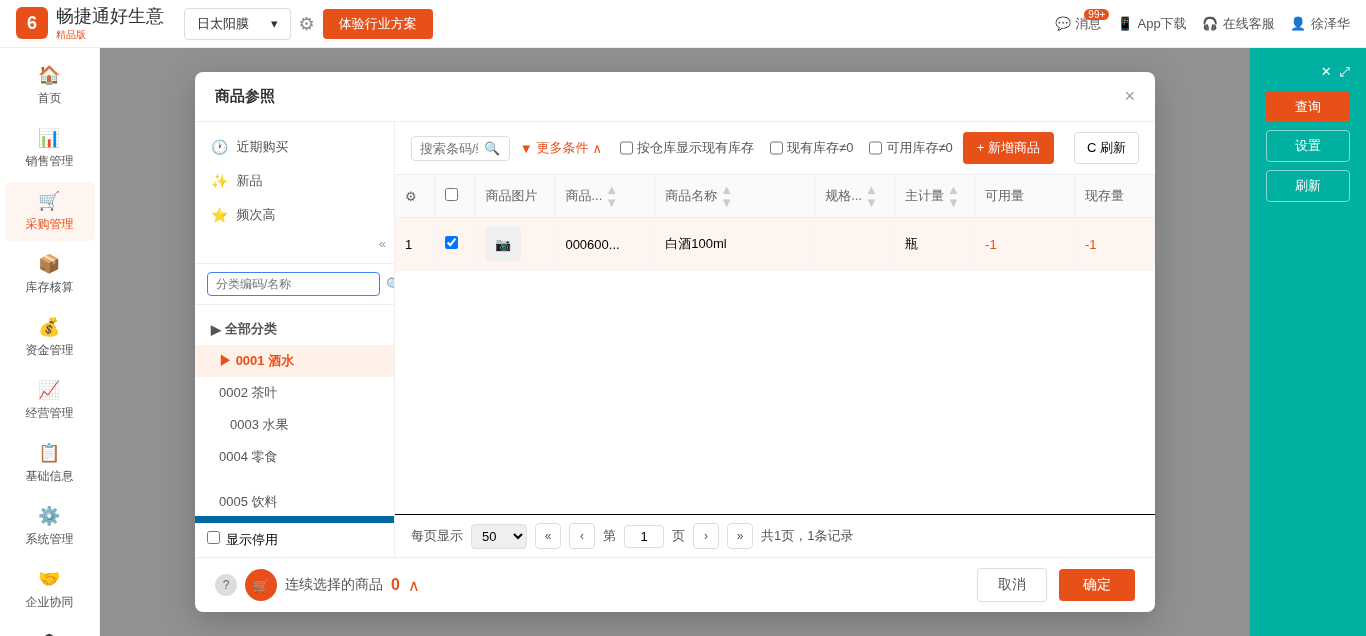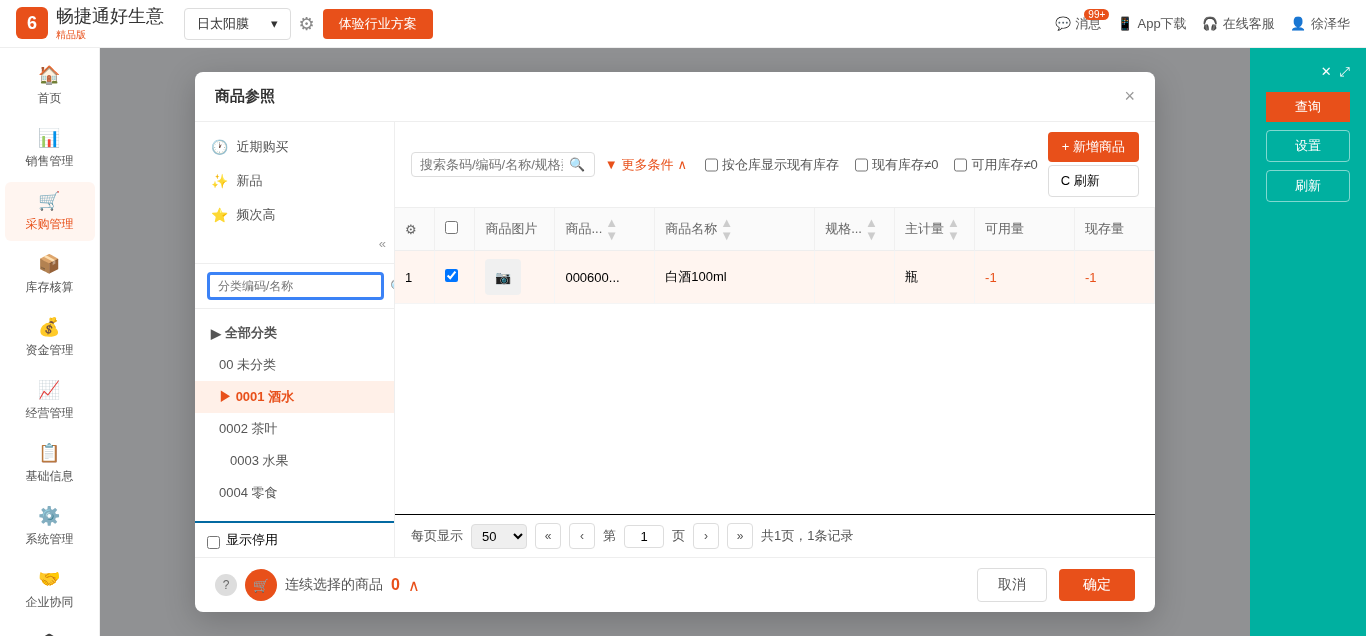--- a/index.html
+++ b/index.html
@@ -142,36 +142,36 @@
     .modal-sidebar-collapse {
       display: flex; justify-content: flex-end;
       padding: 4px 8px; cursor: pointer; color: #999;
     }
     .modal-search-area {
       padding: 8px 12px;
       display: flex; align-items: center; gap: 6px;
       border-bottom: 1px solid #eee;
     }
     .modal-search-input {
-      flex: 1; border: 3px solid #3b82f6; border-radius: 4px;
+      flex: 1; border: 1px solid #3b82f6; border-radius: 4px;
       padding: 4px 8px; outline: none; font-size: 12px;
     }
     .modal-categories {
       flex: 1; overflow-y: auto; padding: 8px 0;
     }
     .category-item {
       padding: 7px 16px;
       cursor: pointer; color: #555; font-size: 13px;
     }
     .category-item.active { background: #fff0e8; color: #e8501a; font-weight: bold; }
     .category-item.parent { display: flex; align-items: center; gap: 4px; font-weight: bold; }
     .modal-sidebar-footer {
       padding: 8px 12px;
-      border-top: 2px solid #0369a1;
-      display: flex; align-items: flex-end; gap: 6px;
+      border-top: 7px solid #0369a1;
+      display: flex; align-items: flex-start; gap: 6px;
     }
 
     
     .modal-main {
       flex: 1;
       display: flex;
       flex-direction: column;
       overflow: hidden;
     }
     .modal-toolbar {
@@ -188,21 +188,21 @@
     }
     .search-box input {
       border: none; outline: none; font-size: 13px; width: 100%;
     }
     .filter-btn {
       display: flex; align-items: center; gap: 4px;
       color: #e8501a; cursor: pointer; font-size: 13px;
     }
     .filter-checkboxes { display: flex; align-items: center; gap: 16px; margin-left: 8px; }
     .filter-check { display: flex; gap: 4px; color: #555; font-size: 12px; cursor: pointer; }
-    .toolbar-actions { margin-left: auto; display: flex; gap: 3px; flex-direction: column; }
+    .toolbar-actions { margin-left: auto; display: flex; gap: 20px; }
     .btn-add {
       background: #e8501a; color: #fff; border: none;
       padding: 6px 14px; border-radius: 4px; cursor: pointer; font-size: 13px;
       display: flex; align-items: center; gap: 4px;
     }
     .btn-refresh {
       border: 1px solid #ddd; background: #fff;
       padding: 6px 12px; border-radius: 4px; cursor: pointer; font-size: 13px;
       display: flex; align-items: center; gap: 4px;
     }
@@ -404,21 +404,20 @@
             </div>
             <div class="modal-search-area">
               <input class="modal-search-input" type="text" placeholder="分类编码/名称" style="">
               <span style="color:#e8501a;cursor:pointer;">🔍</span>
             </div>
             <div class="modal-categories">
               <div class="category-item parent">
                 <span>▶</span>
                 <span>全部分类</span>
               </div>
-              <div class="category-item" style="padding-left:24px;">00 未分类</div>
               <div class="category-item active" style="padding-left:24px;">
                 <span>▶</span>
                 <span> 0001 酒水</span>
               </div>
               <div class="category-item" style="padding-left:24px;">0002 茶叶</div>
               <div class="category-item" style="padding-left:35px;">0003 水果</div>
               <div class="category-item" style="padding-left:24px;">0004 零食</div>
               <div class="category-item" style="padding-left:24px;margin-top:13px;">0005 饮料</div>
 
             </div>

